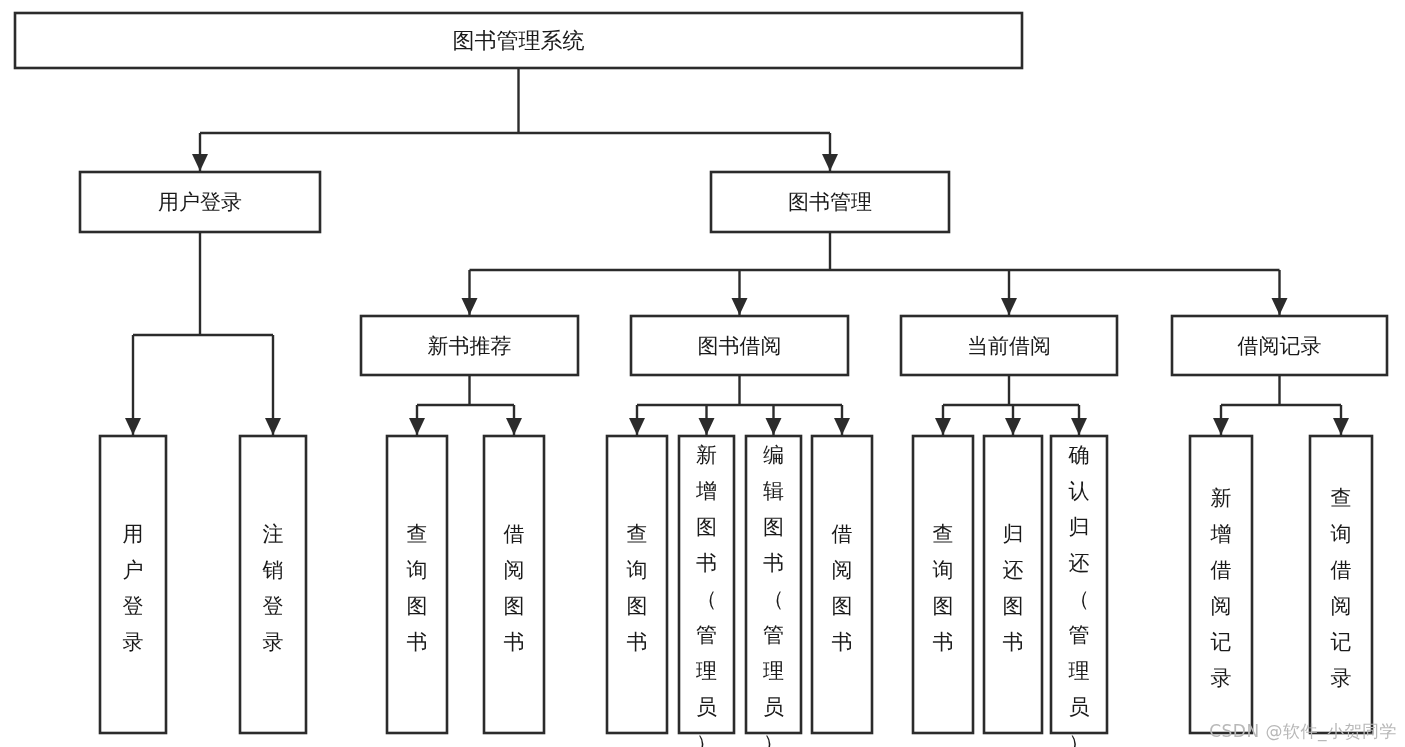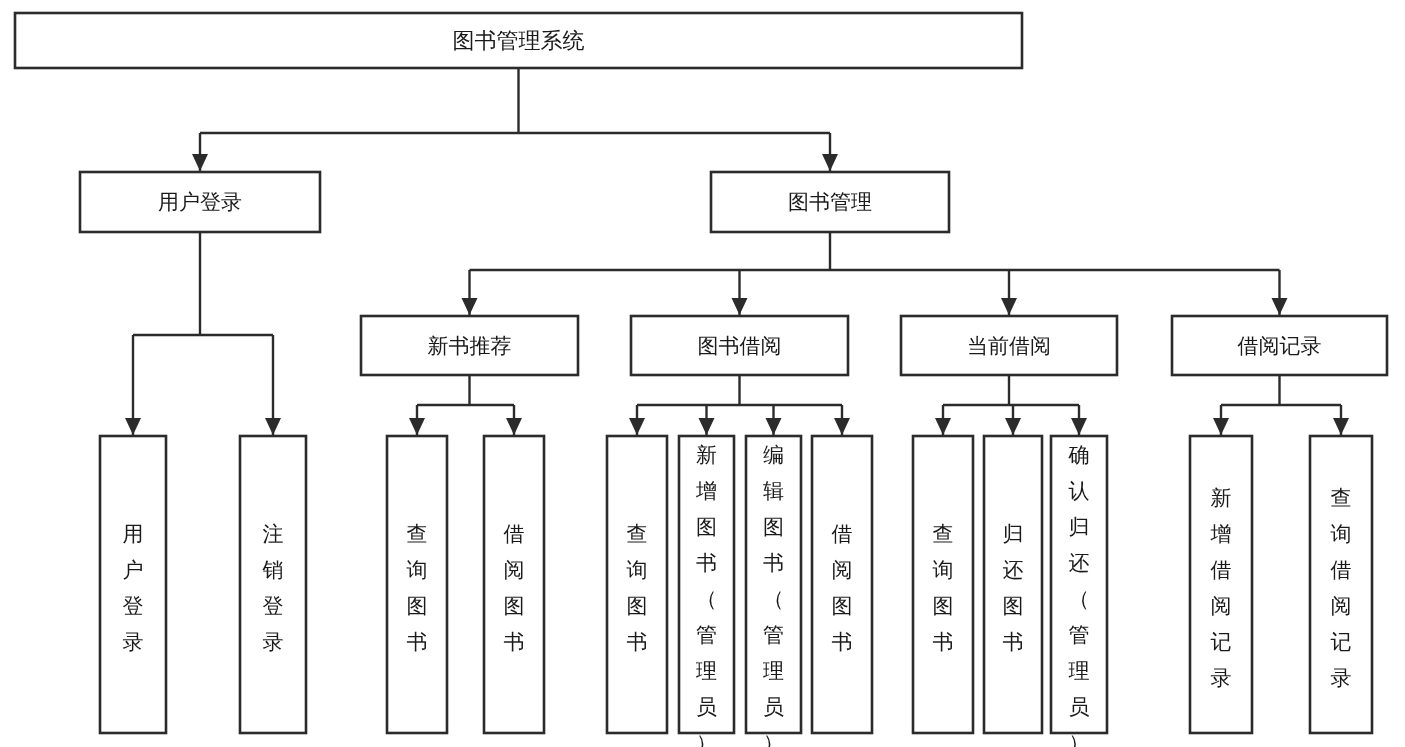--- a/index.html
+++ b/index.html
@@ -208,13 +208,14 @@
         <g>
           <rect x="1190" y="436" width="62" height="297" class="node-rect"></rect>
           <text x="1221" class="leaf-label"><tspan x="1221" y="504.58">新</tspan><tspan x="1221" y="540.5799999999999">增</tspan><tspan x="1221" y="576.5799999999999">借</tspan><tspan x="1221" y="612.5799999999999">阅</tspan><tspan x="1221" y="648.5799999999999">记</tspan><tspan x="1221" y="684.5799999999999">录</tspan></text>
         </g>
         <g>
           <rect x="1310" y="436" width="62" height="297" class="node-rect"></rect>
           <text x="1341" class="leaf-label"><tspan x="1341" y="504.58">查</tspan><tspan x="1341" y="540.5799999999999">询</tspan><tspan x="1341" y="576.5799999999999">借</tspan><tspan x="1341" y="612.5799999999999">阅</tspan><tspan x="1341" y="648.5799999999999">记</tspan><tspan x="1341" y="684.5799999999999">录</tspan></text>
         </g>
       </g>
   </svg>
+  <div class="watermark">CSDN @软件_小贺同学</div>
 </div>
 
 </body></html>

